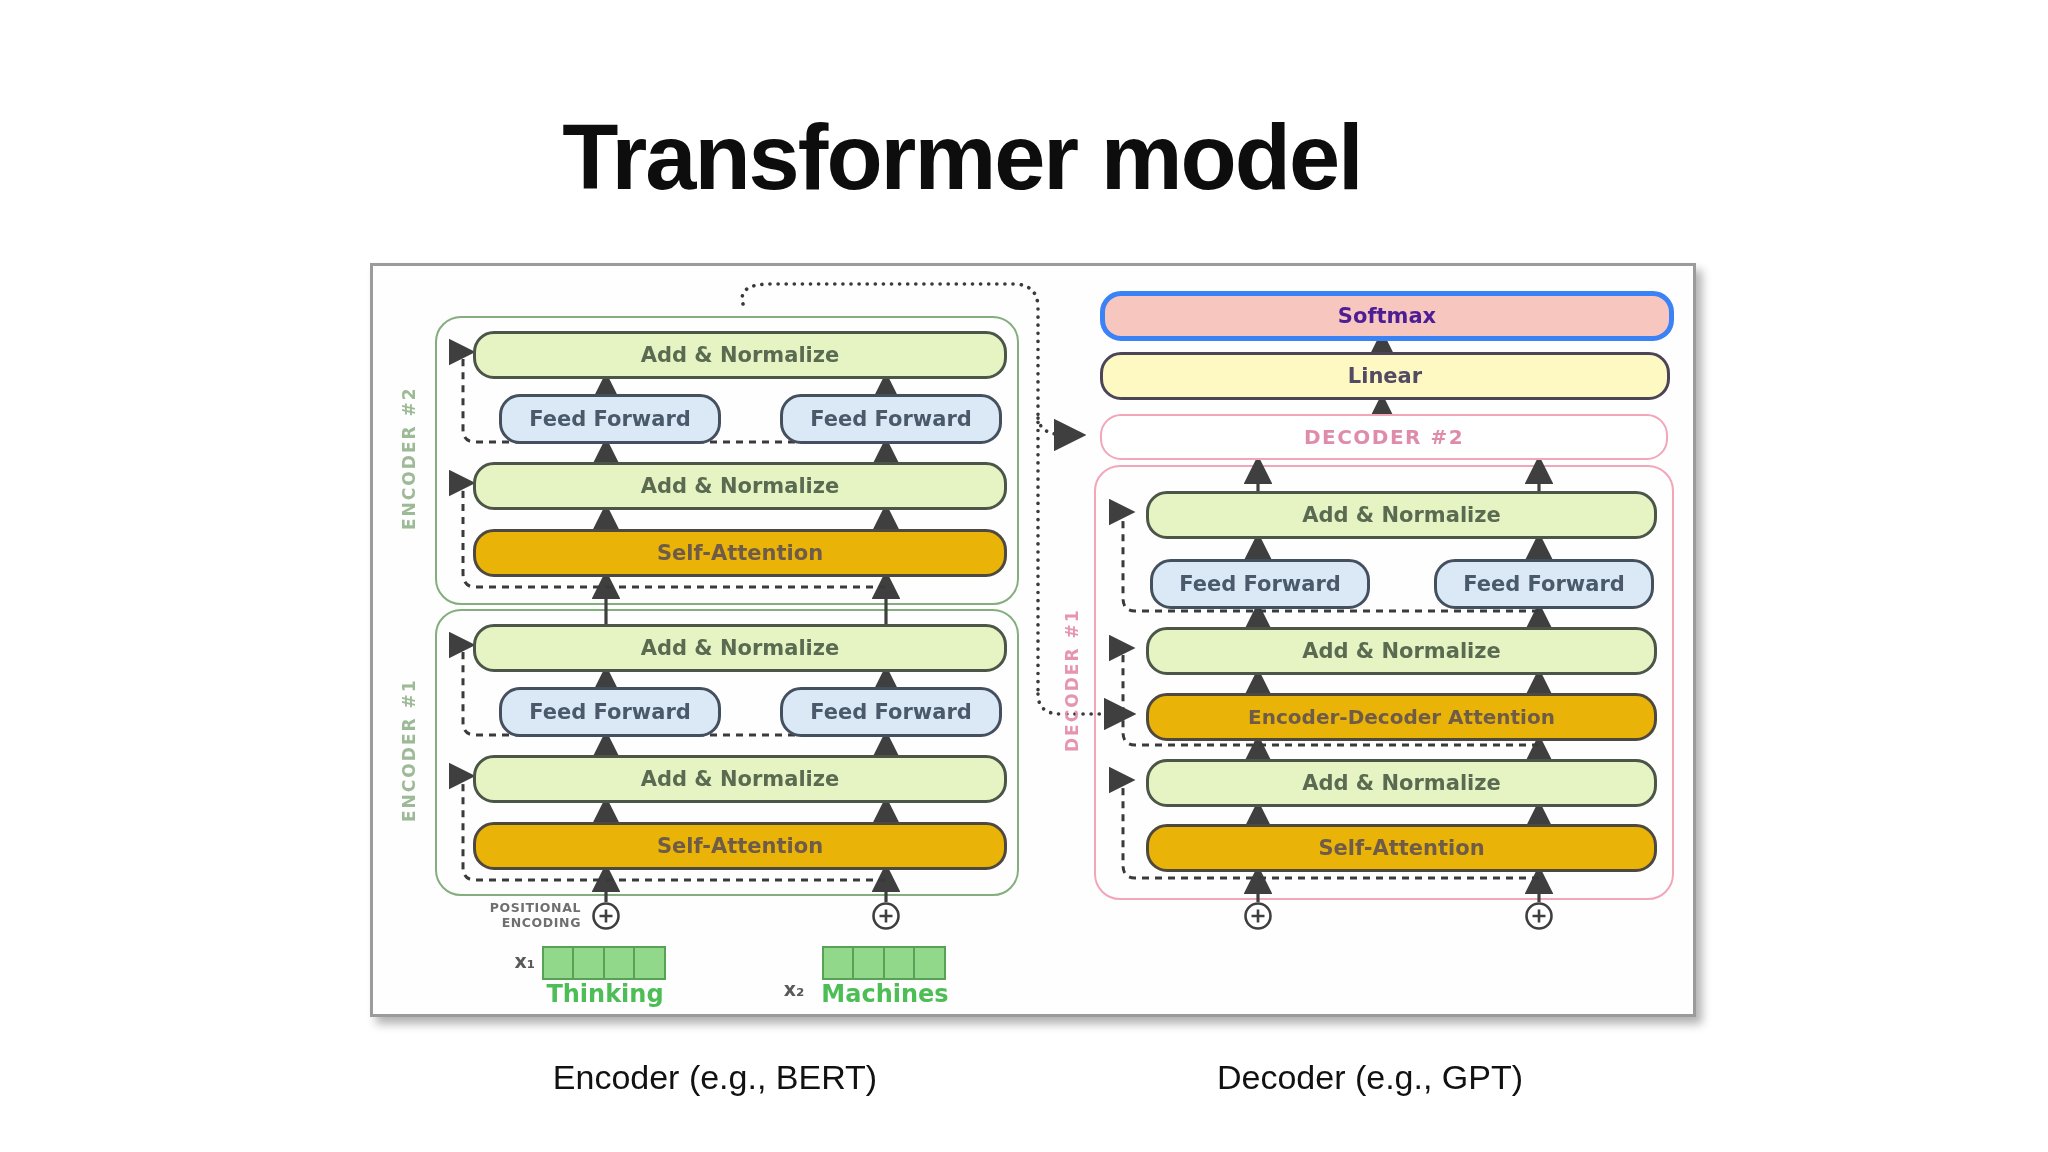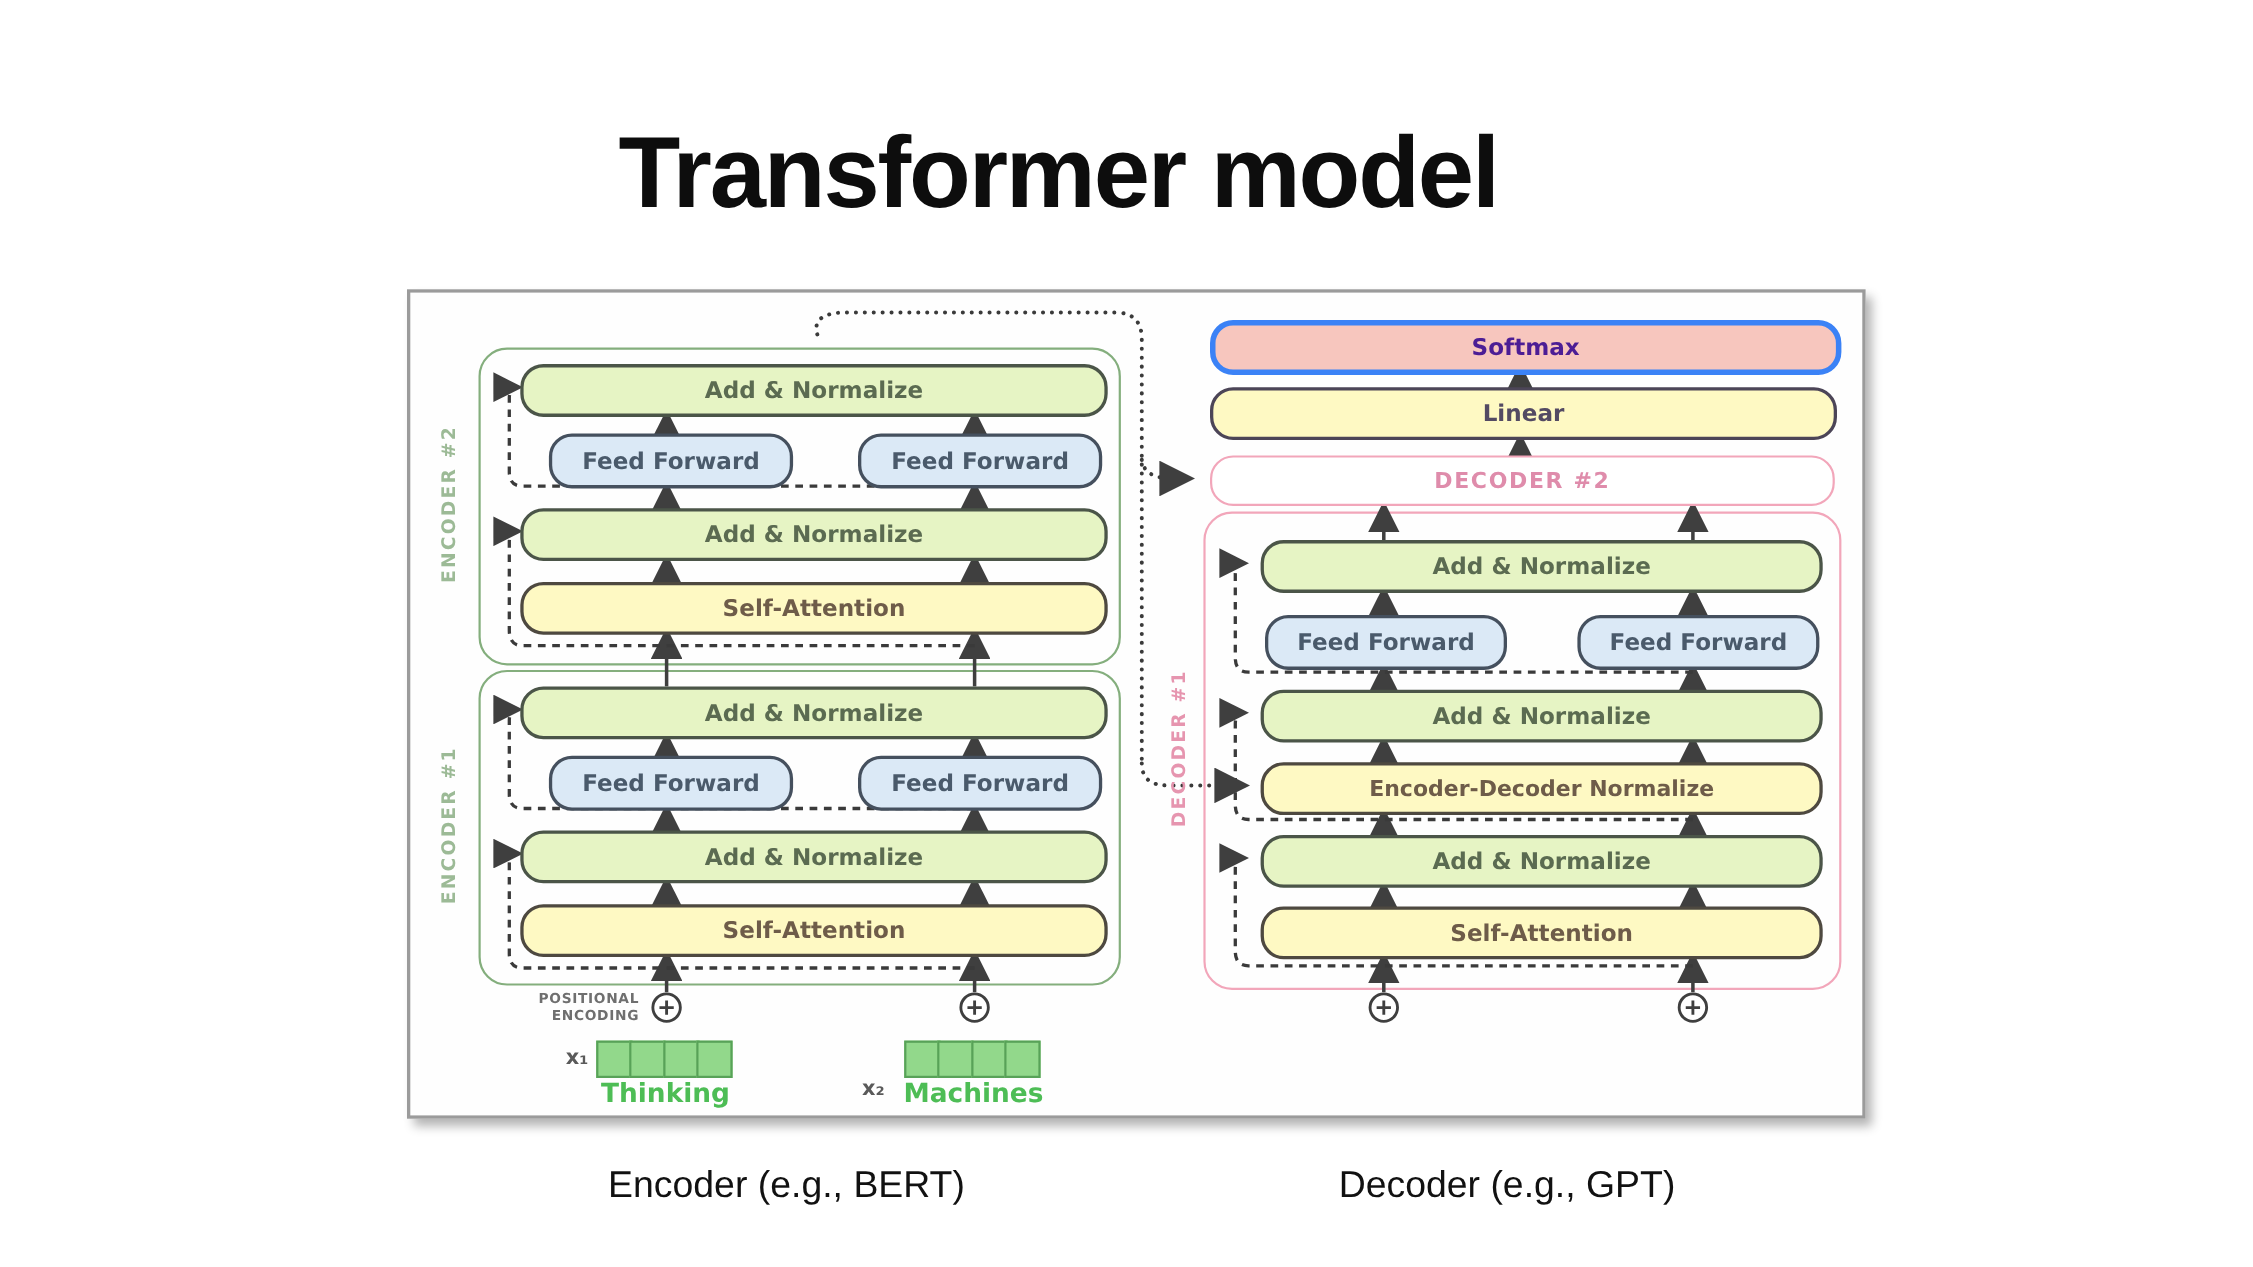--- a/index.html
+++ b/index.html
@@ -27,21 +27,21 @@
              writing-mode:vertical-rl;transform:rotate(180deg);
              font-size:17px;font-weight:700;letter-spacing:2px;}
   .enc-label{color:#9cba96;}
   .dec-label{color:#e695af;}
 
   
   .box{position:absolute;z-index:3;border-radius:21px;display:flex;align-items:center;justify-content:center;
        font-size:21px;font-weight:600;}
   .green {background:#e6f4c4;border:3px solid #4b5548;color:#5b6b51;}
   .blue  {background:#dbe9f6;border:3px solid #45505e;color:#4a5a6b;}
-  .orange{background:#fef9c3;border:3px solid #4e4940;color:#6e5c49;}
+  .orange{background:#eab308;border:3px solid #4e4940;color:#6e5c49;}
   .salmon{background:#f7c6be;border:5px solid #3b82f6;color:#4c1d95;}
   .purple{background:#fef9c3;border:3px solid #4c4557;color:#534a63;}
   .dec2  {background:#ffffff;border:2.5px solid #f2a6ba;color:#df8cab;font-size:20px;letter-spacing:1.5px;}
 
   
   #pos-enc{position:absolute;z-index:3;text-align:right;font-size:12.5px;font-weight:600;
            color:#6f6f6f;letter-spacing:0.6px;line-height:1.2;}
   .xlabel{position:absolute;z-index:3;font-size:19px;font-weight:700;color:#5a5a5a;text-align:right;}
   .vec{position:absolute;z-index:3;display:flex;}
   .vec div{width:29px;height:30px;background:#92d88b;border:2.5px solid #58a258;margin-left:-2.5px;}
@@ -152,21 +152,21 @@
     <div class="box orange" style="left:100px;top:556px;width:528px;height:42px;">Self-Attention</div>
 
     <div class="box salmon" style="left:727px;top:25px;width:564px;height:40px;">Softmax</div>
     <div class="box purple" style="left:727px;top:86px;width:564px;height:42px;">Linear</div>
     <div class="box dec2" style="left:727px;top:148px;width:564px;height:42px;">DECODER #2</div>
 
     <div class="box green" style="left:773px;top:225px;width:505px;height:42px;">Add &amp; Normalize</div>
     <div class="box blue" style="left:777px;top:293px;width:214px;height:44px;">Feed Forward</div>
     <div class="box blue" style="left:1061px;top:293px;width:214px;height:44px;">Feed Forward</div>
     <div class="box green" style="left:773px;top:361px;width:505px;height:42px;">Add &amp; Normalize</div>
-    <div class="box orange" style="left:773px;top:427px;width:505px;height:42px;font-size:20px;">Encoder-Decoder Normalize</div>
+    <div class="box orange" style="left:773px;top:427px;width:505px;height:42px;font-size:20px;">Encoder-Decoder Attention</div>
     <div class="box green" style="left:773px;top:493px;width:505px;height:42px;">Add &amp; Normalize</div>
     <div class="box orange" style="left:773px;top:558px;width:505px;height:42px;">Self-Attention</div>
 
     <div id="pos-enc" style="left:78px;top:634px;width:130px;">
       <div>POSITIONAL</div>
       <div>ENCODING</div>
     </div>
 
     <div class="xlabel" style="left:120px;top:684px;width:42px;">x₁</div>
     <div class="vec" style="left:171px;top:680px;">

